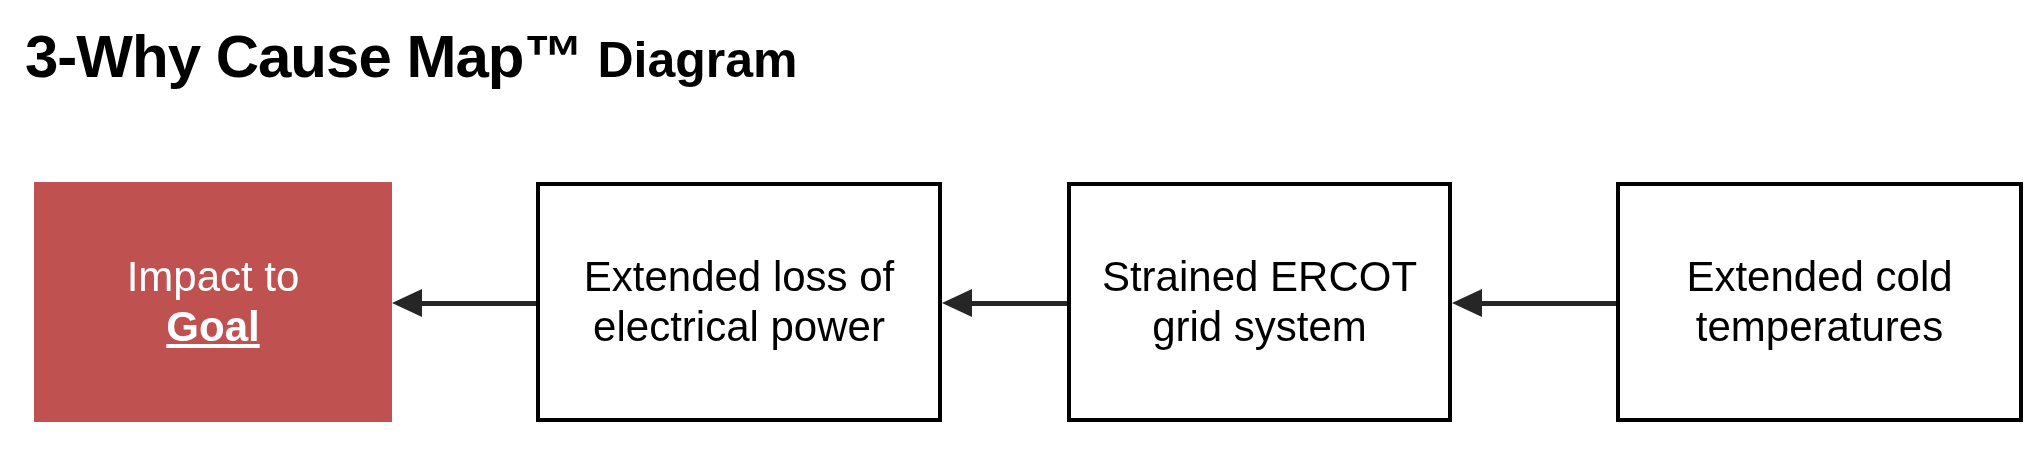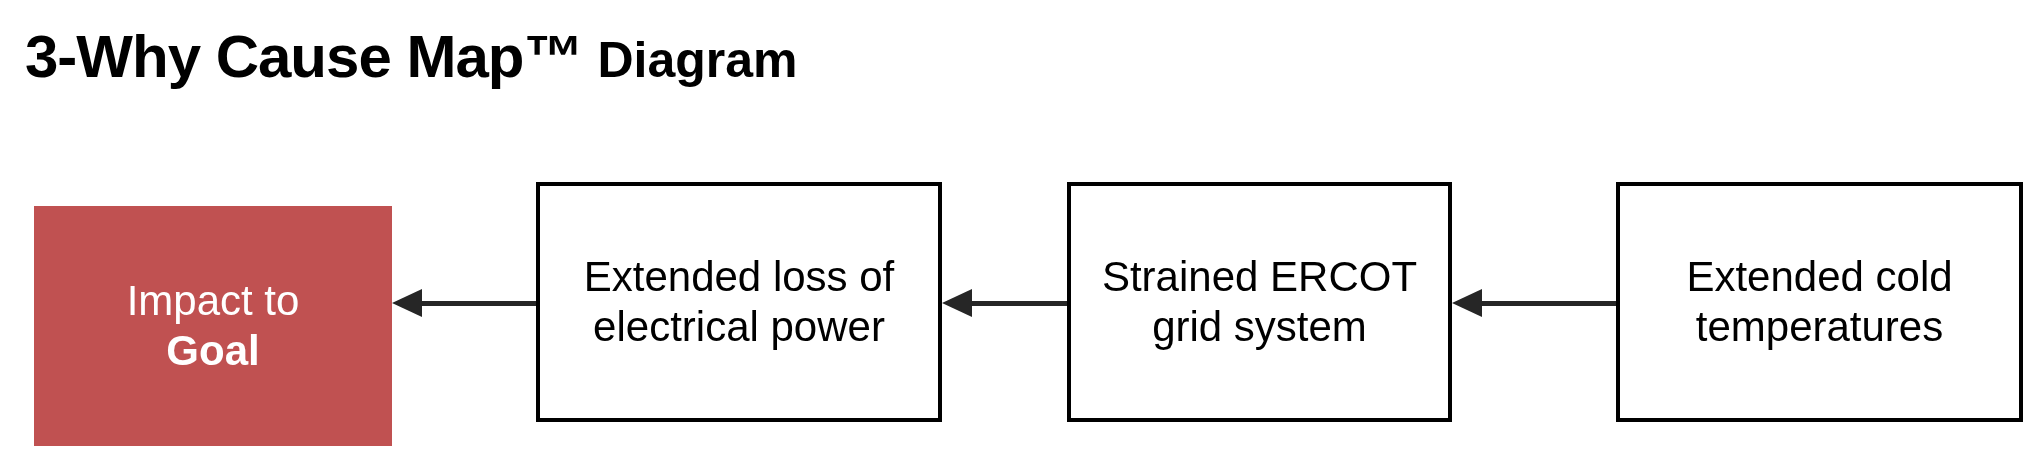--- a/index.html
+++ b/index.html
@@ -56,23 +56,23 @@
     background: var(--cause-fill, #FFFFFF);
     border: 4px solid var(--box-border, #000000);
     color: var(--box-text, #000000);
   }
   .box.impact {
     background: var(--impact-fill, #C05151);
     color: var(--impact-text, #FFFFFF);
     border: none;
   }
   .box .line { display: block; }
-  .box .line.bold { font-weight: bold; }
+  .box .line.bold { font-weight: bold; text-decoration: underline; }
 
-  #box-impact { left: 34px;   width: 358px; margin-top: 24px; }
+  #box-impact { left: 34px;   width: 358px; }
   #box-cause1 { left: 536px;  width: 406px; }
   #box-cause2 { left: 1067px; width: 385px; text-align: center; }
   #box-cause3 { left: 1616px; width: 407px; }
 
   .arrow {
     position: absolute;
     top: 289px;
     height: 28px;
   }
   .arrow .head {

